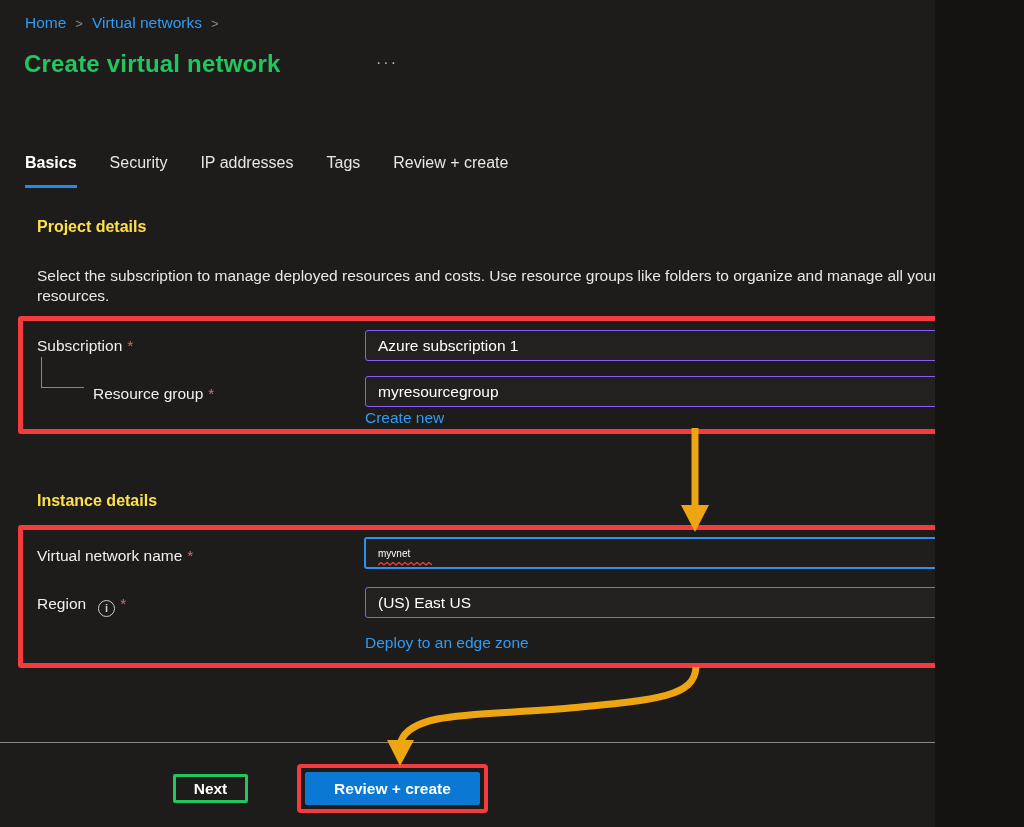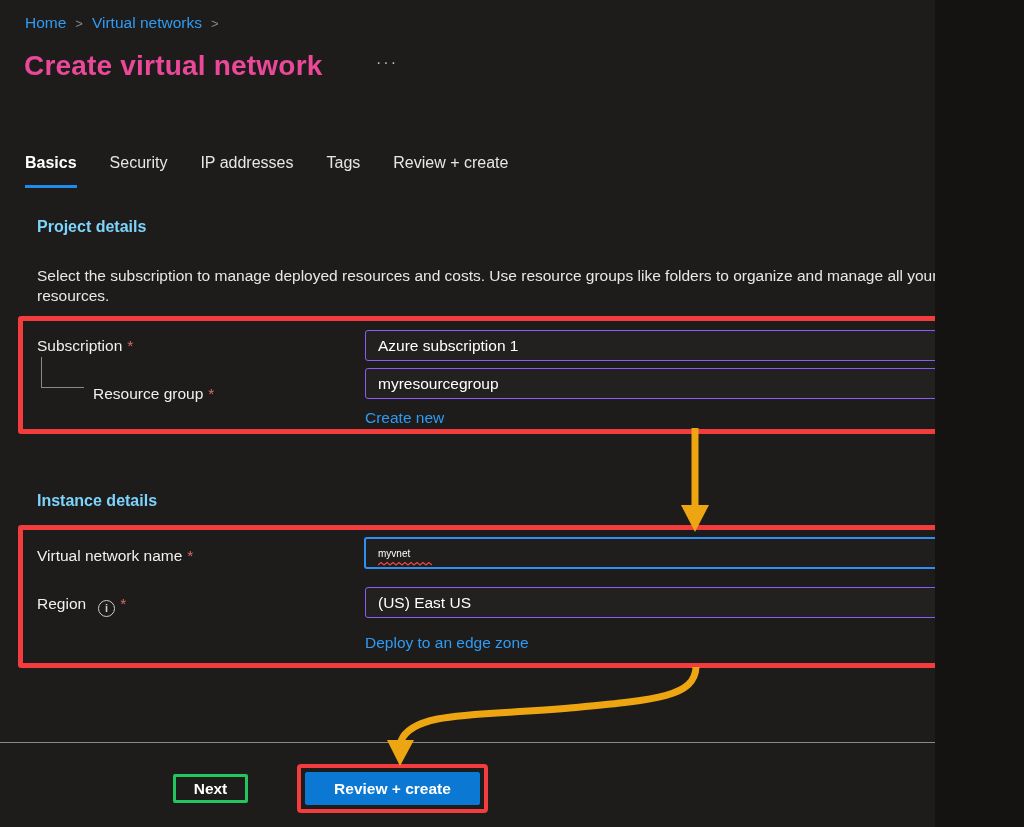--- a/index.html
+++ b/index.html
@@ -11,29 +11,29 @@
     background:#1d1c1b; overflow:hidden; color:#f3f2f1;
   }
   .abs { position:absolute; }
 
   
   .breadcrumb { left:25px; top:14px; font-size:15.5px; display:flex; gap:9px; align-items:center; }
   .breadcrumb a { color:#2f9bf4; text-decoration:none; cursor:pointer; }
   .crumb-sep { color:#8a8886; font-size:13px; }
 
   
-  .page-title { left:24px; top:50px; font-size:28px; font-weight:bold; color:#ec4899; letter-spacing:.2px; }
+  .page-title { left:24px; top:50px; font-size:24px; font-weight:bold; color:#22c55e; letter-spacing:.2px; }
   .more-dots { left:376px; top:54px; color:#b9b7b4; font-size:16px; letter-spacing:2px; cursor:pointer; }
 
   
   .tabs { left:25px; top:154px; display:flex; gap:33px;align-items:center; }
   .tab { font-size:16px; color:#e8e6e3; padding-bottom:13px; border-bottom:3px solid transparent; cursor:pointer; }
   .tab.active { font-weight:bold; color:#ffffff; border-bottom-color:#1f8ceb; }
 
-  .section-heading { font-size:16px; font-weight:bold; color:#7dd3fc; }
+  .section-heading { font-size:16px; font-weight:bold; color:#fde047; }
   .desc { left:37px; top:266px; width:950px; font-size:15.5px; line-height:20px; color:#e9e7e4; }
 
   
   .anno-box { border:5px solid #f23c3e; border-radius:3px; background:transparent; pointer-events:none; }
   .anno-box-1 { left:18px; top:316px; width:996px; height:118px; }
   .anno-box-2 { left:18px; top:525px; width:996px; height:143px; }
   .anno-box-3 { left:297px; top:764px; width:191px; height:49px; border-width:4px; border-radius:4px; }
 
   .field-label { font-size:15.5px; color:#f1f0ee; }
   .req { color:#d96d68; margin-left:5px; }
@@ -115,21 +115,21 @@
           <path d="M1.5 1.5 L7.5 7 L13.5 1.5" stroke="#bdbbb8" stroke-width="1.6" fill="none"></path>
         </svg>
     </span>
   </div>
 
   <div class="abs connector"></div>
 
   <div class="abs field-label" style="left:93px; top:385px;">
     <span>Resource group</span><span class="req">*</span>
   </div>
-  <div class="abs dropdown" style="left:365px; top:368px;">
+  <div class="abs dropdown" style="left:365px; top:376px;">
     <span>myresourcegroup</span>
     <span class="chevron">
       <svg width="15" height="9" viewBox="0 0 15 9">
           <path d="M1.5 1.5 L7.5 7 L13.5 1.5" stroke="#bdbbb8" stroke-width="1.6" fill="none"></path>
         </svg>
     </span>
   </div>
   <a class="abs link" style="left:365px; top:409px;">Create new</a>
 
   <div class="abs anno-box anno-box-1"></div>

